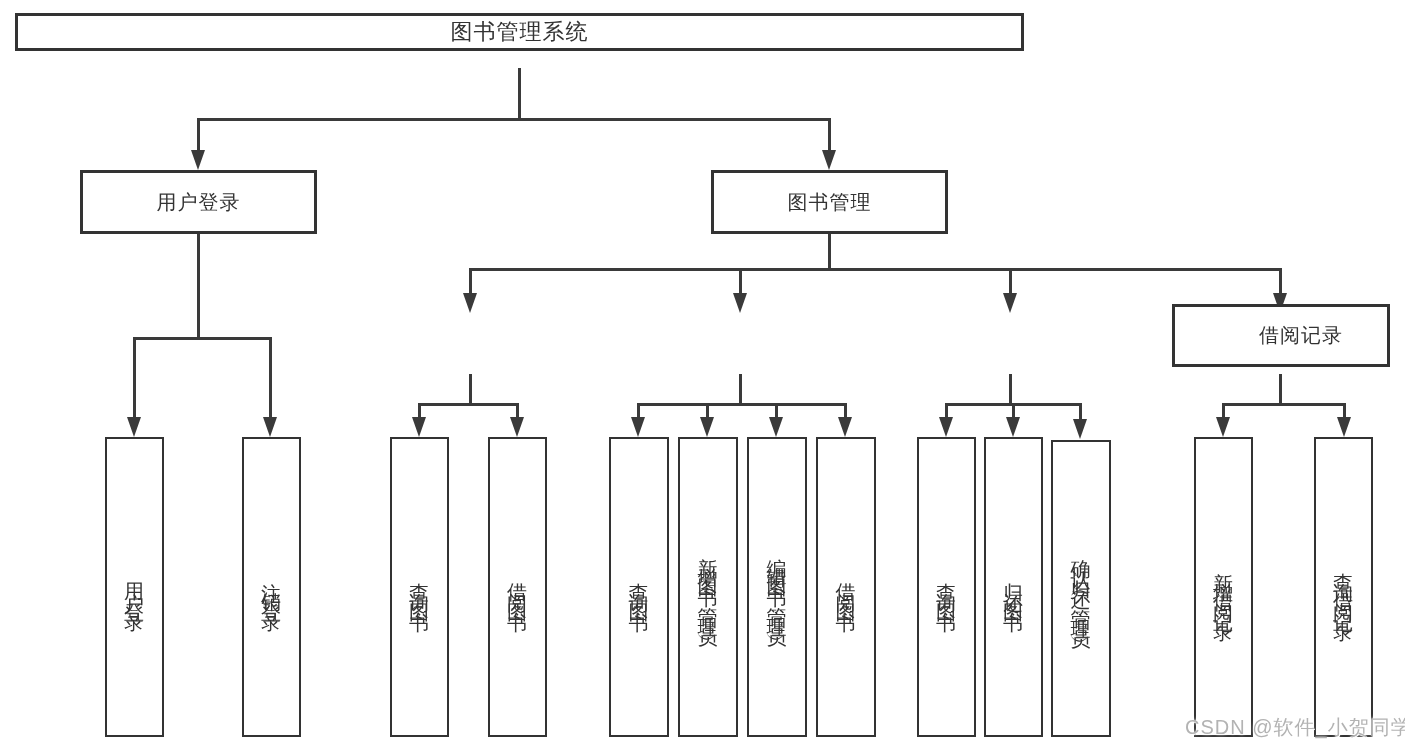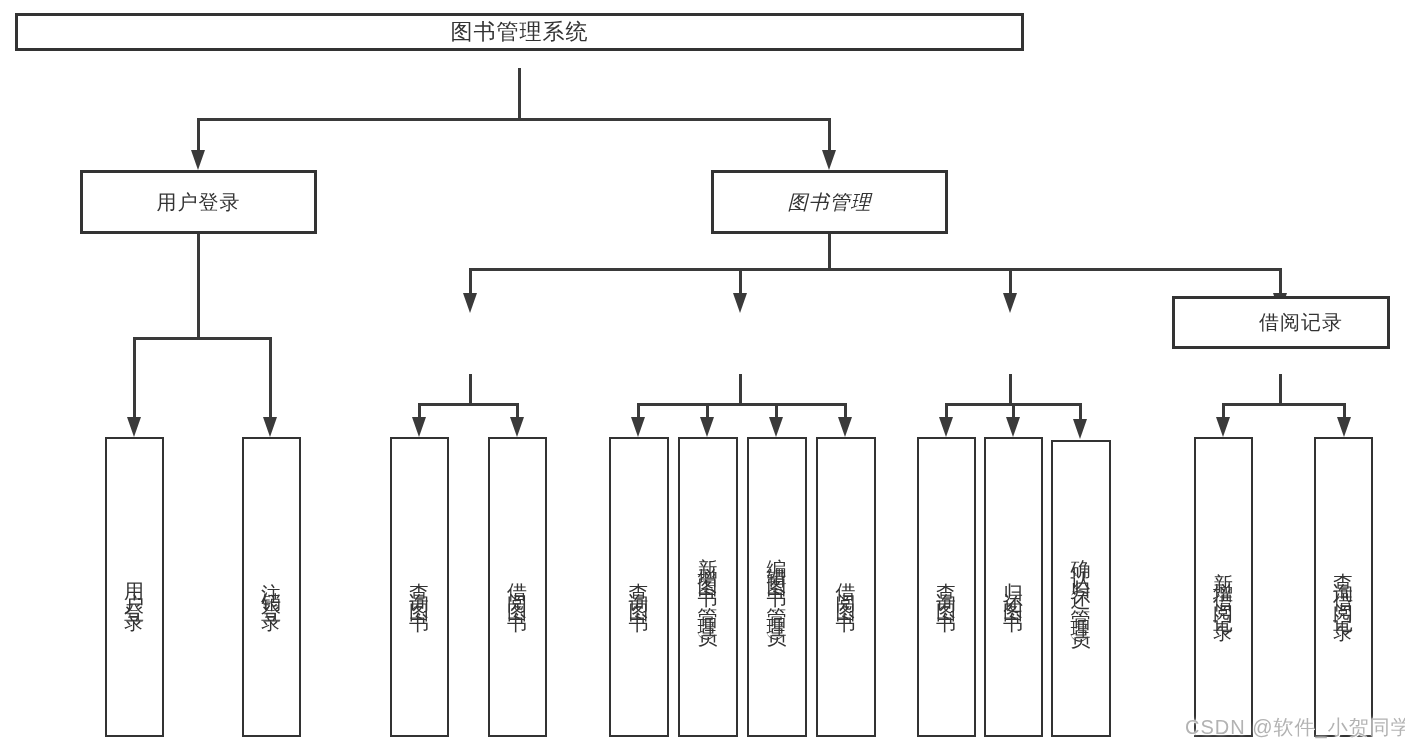--- a/index.html
+++ b/index.html
@@ -8,25 +8,25 @@
     font-family:"Liberation Sans","DejaVu Sans",sans-serif;overflow:hidden;
   }
   .box{
     position:absolute;background:#fff;border:3px solid var(--border,#333);
     box-sizing:border-box;display:flex;align-items:center;justify-content:center;
     color:var(--text,#333);z-index:2;
   }
   .hbox{font-size:20px;letter-spacing:1px;}
   #b-root{left:15px;top:13px;width:1009px;height:38px;font-size:22px;}
   #b-l2-0{left:80px;top:170px;width:237px;height:64px;}
-  #b-l2-1{left:711px;top:170px;width:237px;height:64px;font-style:italic;}
+  #b-l2-1{left:711px;top:170px;width:237px;height:64px;}
   #b-l3-0{left:362px;top:313px;width:218px;height:61px;}
   #b-l3-1{left:632px;top:313px;width:218px;height:61px;}
   #b-l3-2{left:902px;top:313px;width:218px;height:61px;}
-  #b-l3-3{left:1172px;top:296px;width:218px;height:53px;padding-left:40px;}
+  #b-l3-3{left:1172px;top:304px;width:218px;height:63px;padding-left:40px;}
   .leaf{
     border-width:2px;top:437px;width:59px;height:300px;
     writing-mode:vertical-rl;text-orientation:mixed;
     font-size:20px;letter-spacing:10px;line-height:1;
   }
   #b-ul-0{left:105px;} #b-ul-1{left:242px;}
   #b-nr-0{left:390px;} #b-nr-1{left:488px;}
   #b-bb-0{left:609px;width:60px;} #b-bb-1{left:678px;width:60px;}
   #b-bb-2{left:747px;width:60px;} #b-bb-3{left:816px;width:60px;}
   #b-cb-0{left:917px;} #b-cb-1{left:984px;} #b-cb-2{left:1051px;width:60px;top:440px;height:297px;}

